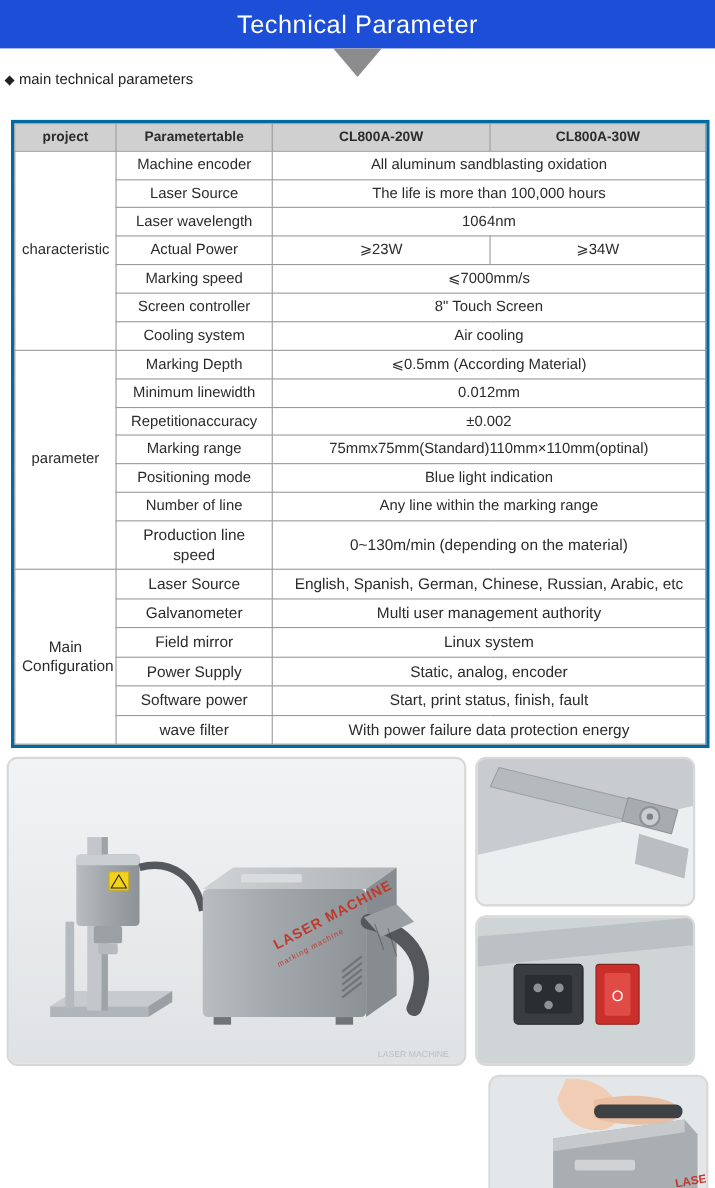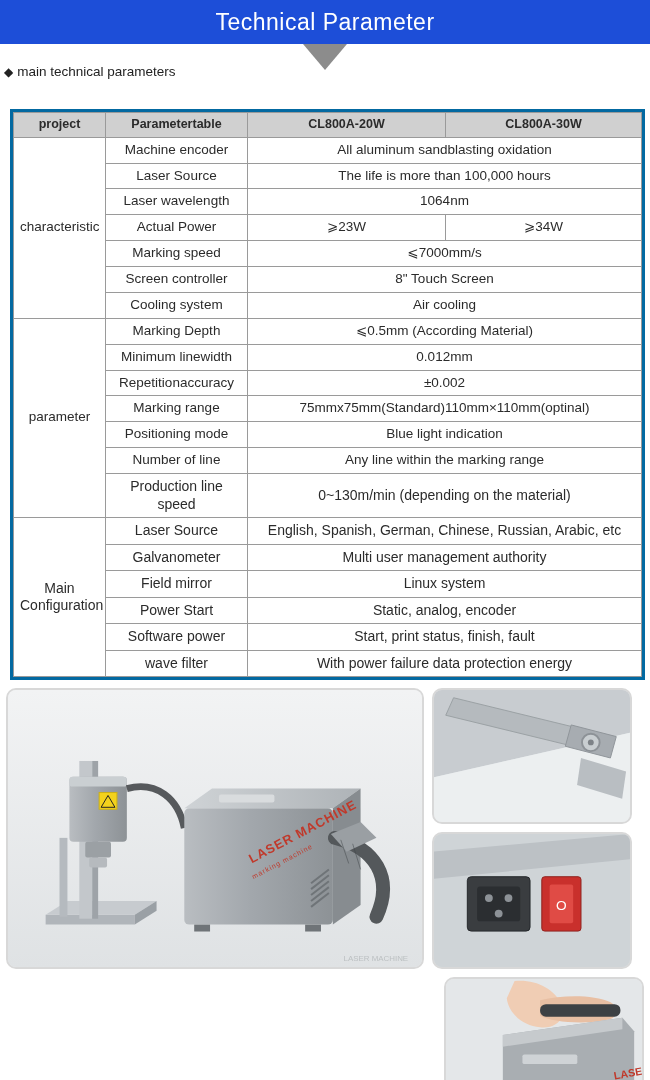--- a/index.html
+++ b/index.html
@@ -226,21 +226,21 @@
         </tr>
         <tr class="h-sm">
           <td class="rowlabel small-label">Galvanometer</td>
           <td class="val small" colspan="2">Multi user management authority</td>
         </tr>
         <tr class="h-sm">
           <td class="rowlabel small-label">Field mirror</td>
           <td class="val small" colspan="2">Linux system</td>
         </tr>
         <tr class="h-sm">
-          <td class="rowlabel small-label">Power Start</td>
+          <td class="rowlabel small-label">Power Supply</td>
           <td class="val small" colspan="2">Static, analog, encoder</td>
         </tr>
         <tr class="h-sm">
           <td class="rowlabel small-label">Software power</td>
           <td class="val small" colspan="2">Start, print status, finish, fault</td>
         </tr>
         <tr class="h-sm">
           <td class="rowlabel small-label">wave filter</td>
           <td class="val small" colspan="2">With power failure data protection energy</td>
         </tr>

